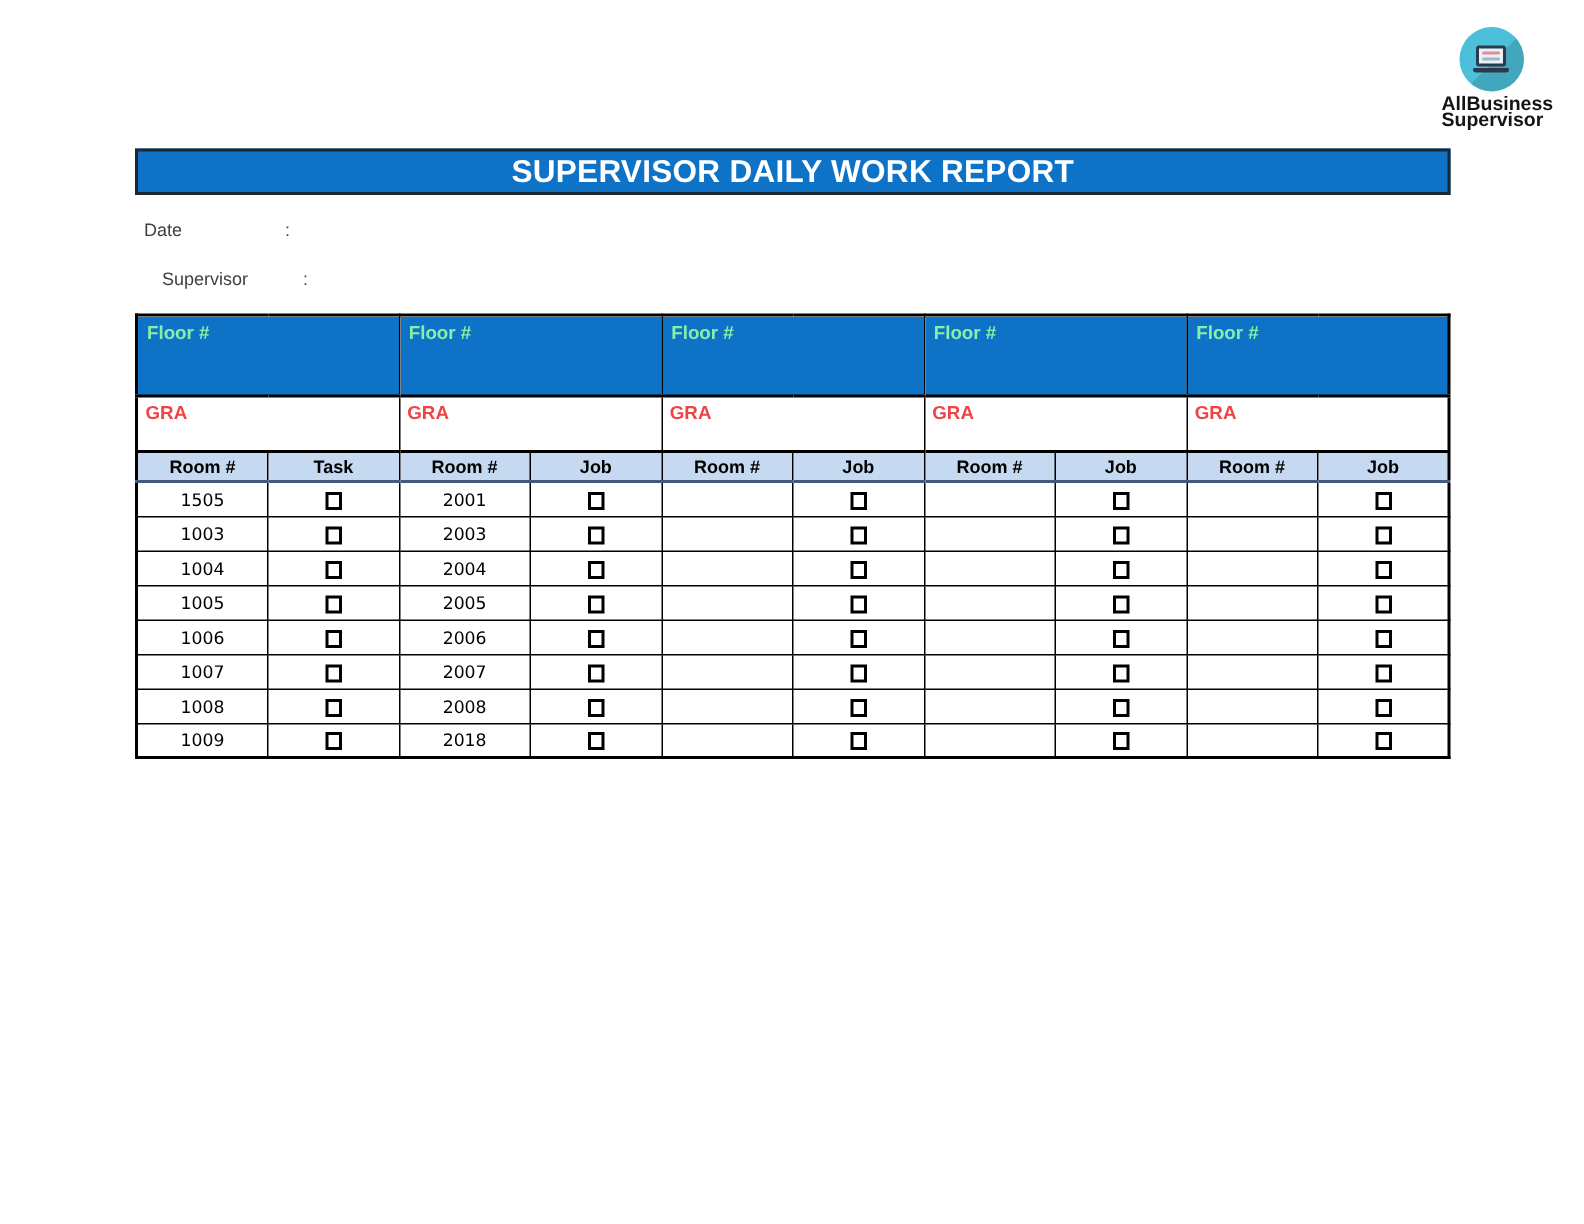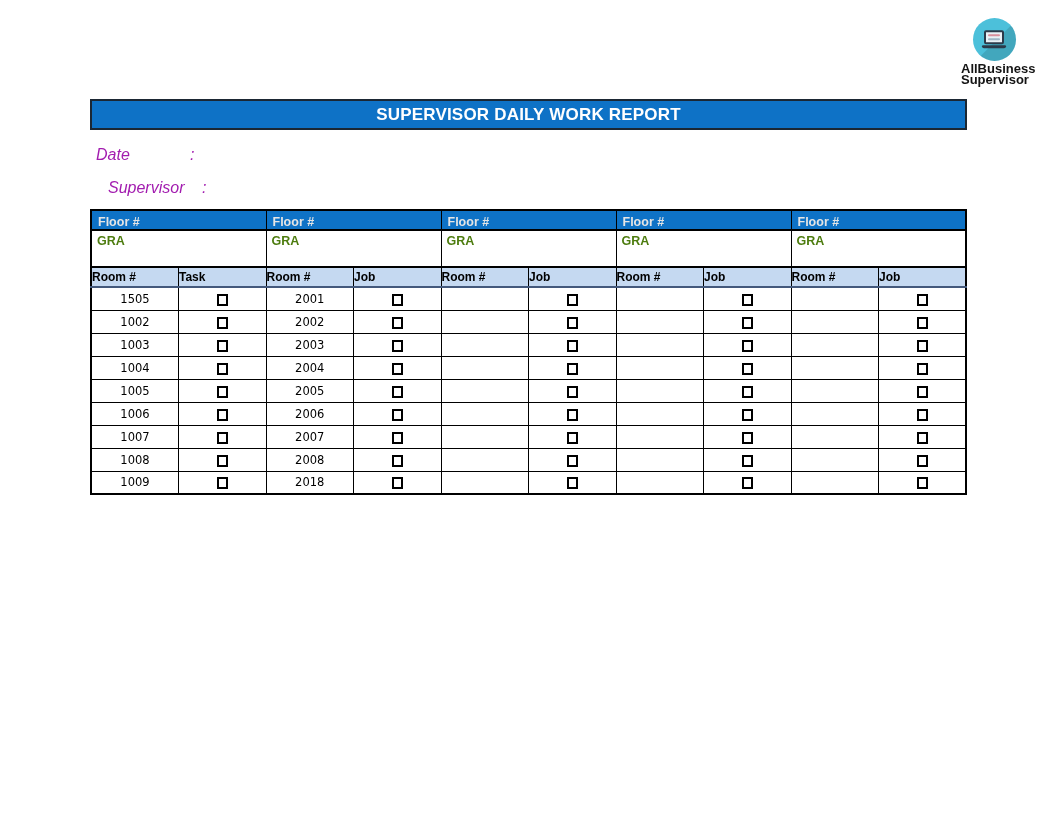--- a/index.html
+++ b/index.html
@@ -38,54 +38,54 @@
   .laptop .screen i + i{background:#9fb6c6;}
   .laptop .base{width:24px;height:3px;background:var(--logo-laptop);border-radius:1px 1px 2px 2px;margin-top:1px;}
   .logo-text{margin-top:2px;font-size:13px;line-height:11px;font-weight:600;color:#141414;letter-spacing:0;}
 
   
   .banner{
     position:absolute;left:90px;top:99px;width:877px;height:31px;
     background:var(--banner-blue);border:2px solid var(--banner-border);
     display:flex;align-items:center;justify-content:center;
   }
-  .banner-title{color:#ffffff;font-size:17px;font-weight:bold;letter-spacing:.2px;}
-
-  
-  .field{position:absolute;left:96px;font-size:16px;color:#a21caf;font-style:italic;}
+  .banner-title{color:#ffffff;font-size:21px;font-weight:bold;letter-spacing:.2px;}
+
+  
+  .field{position:absolute;left:96px;font-size:12px;color:#404040;}
   .field .colon{position:absolute;left:94px;top:0;}
   .field-date{top:146px;}
   .field-supervisor{top:179px;margin-left:12px;}
 
   
   table.report{
     position:absolute;left:90px;top:209px;width:877px;
     border-collapse:collapse;table-layout:fixed;
     font-family:"Liberation Sans","DejaVu Sans",sans-serif;
   }
   table.report col{width:10%;}
   table.report th,table.report td{
     border:1px solid var(--table-border);overflow:hidden;white-space:nowrap;
   }
   table.report{border:2px solid var(--table-border);}
   tr.floor-row th{
-    height:20px;background:var(--header-blue);color:#e5e5e5;
+    height:54px;background:var(--header-blue);color:#86efac;
     font-size:12.5px;font-weight:bold;text-align:left;
     vertical-align:top;padding:4px 0 0 6px;
     border-bottom:2px solid var(--table-border);
   }
   tr.gra-row th{
-    height:37px;background:#ffffff;color:#4d7c0f;
+    height:37px;background:#ffffff;color:#ef4444;
     font-size:12.5px;font-weight:bold;text-align:left;
     vertical-align:top;padding:3px 0 0 5px;
     border-bottom:2px solid var(--table-border);
   }
   tr.sub-row th{
     height:20px;background:var(--subheader-blue);
-    font-size:12px;font-weight:bold;text-align:left;vertical-align:middle;
+    font-size:12px;font-weight:bold;text-align:center;vertical-align:middle;
     border-bottom:2px solid var(--subheader-divider);
   }
   tbody td{height:23px;font-size:11.5px;text-align:center;vertical-align:middle;font-family:"DejaVu Sans",sans-serif;}
   .checkbox{
     display:inline-block;width:11px;height:12px;border:2px solid #000;
     background:#fff;vertical-align:middle;margin-top:1px;cursor:pointer;
   }
 </style>
 </head>
 <body>
@@ -170,32 +170,20 @@
         <td>2001</td>
         <td><span class="checkbox"></span></td>
         <td></td>
         <td><span class="checkbox"></span></td>
         <td></td>
         <td><span class="checkbox"></span></td>
         <td></td>
         <td><span class="checkbox"></span></td>
       </tr>
       <tr>
-        <td>1002</td>
-        <td><span class="checkbox"></span></td>
-        <td>2002</td>
-        <td><span class="checkbox"></span></td>
-        <td></td>
-        <td><span class="checkbox"></span></td>
-        <td></td>
-        <td><span class="checkbox"></span></td>
-        <td></td>
-        <td><span class="checkbox"></span></td>
-      </tr>
-      <tr>
         <td>1003</td>
         <td><span class="checkbox"></span></td>
         <td>2003</td>
         <td><span class="checkbox"></span></td>
         <td></td>
         <td><span class="checkbox"></span></td>
         <td></td>
         <td><span class="checkbox"></span></td>
         <td></td>
         <td><span class="checkbox"></span></td>

